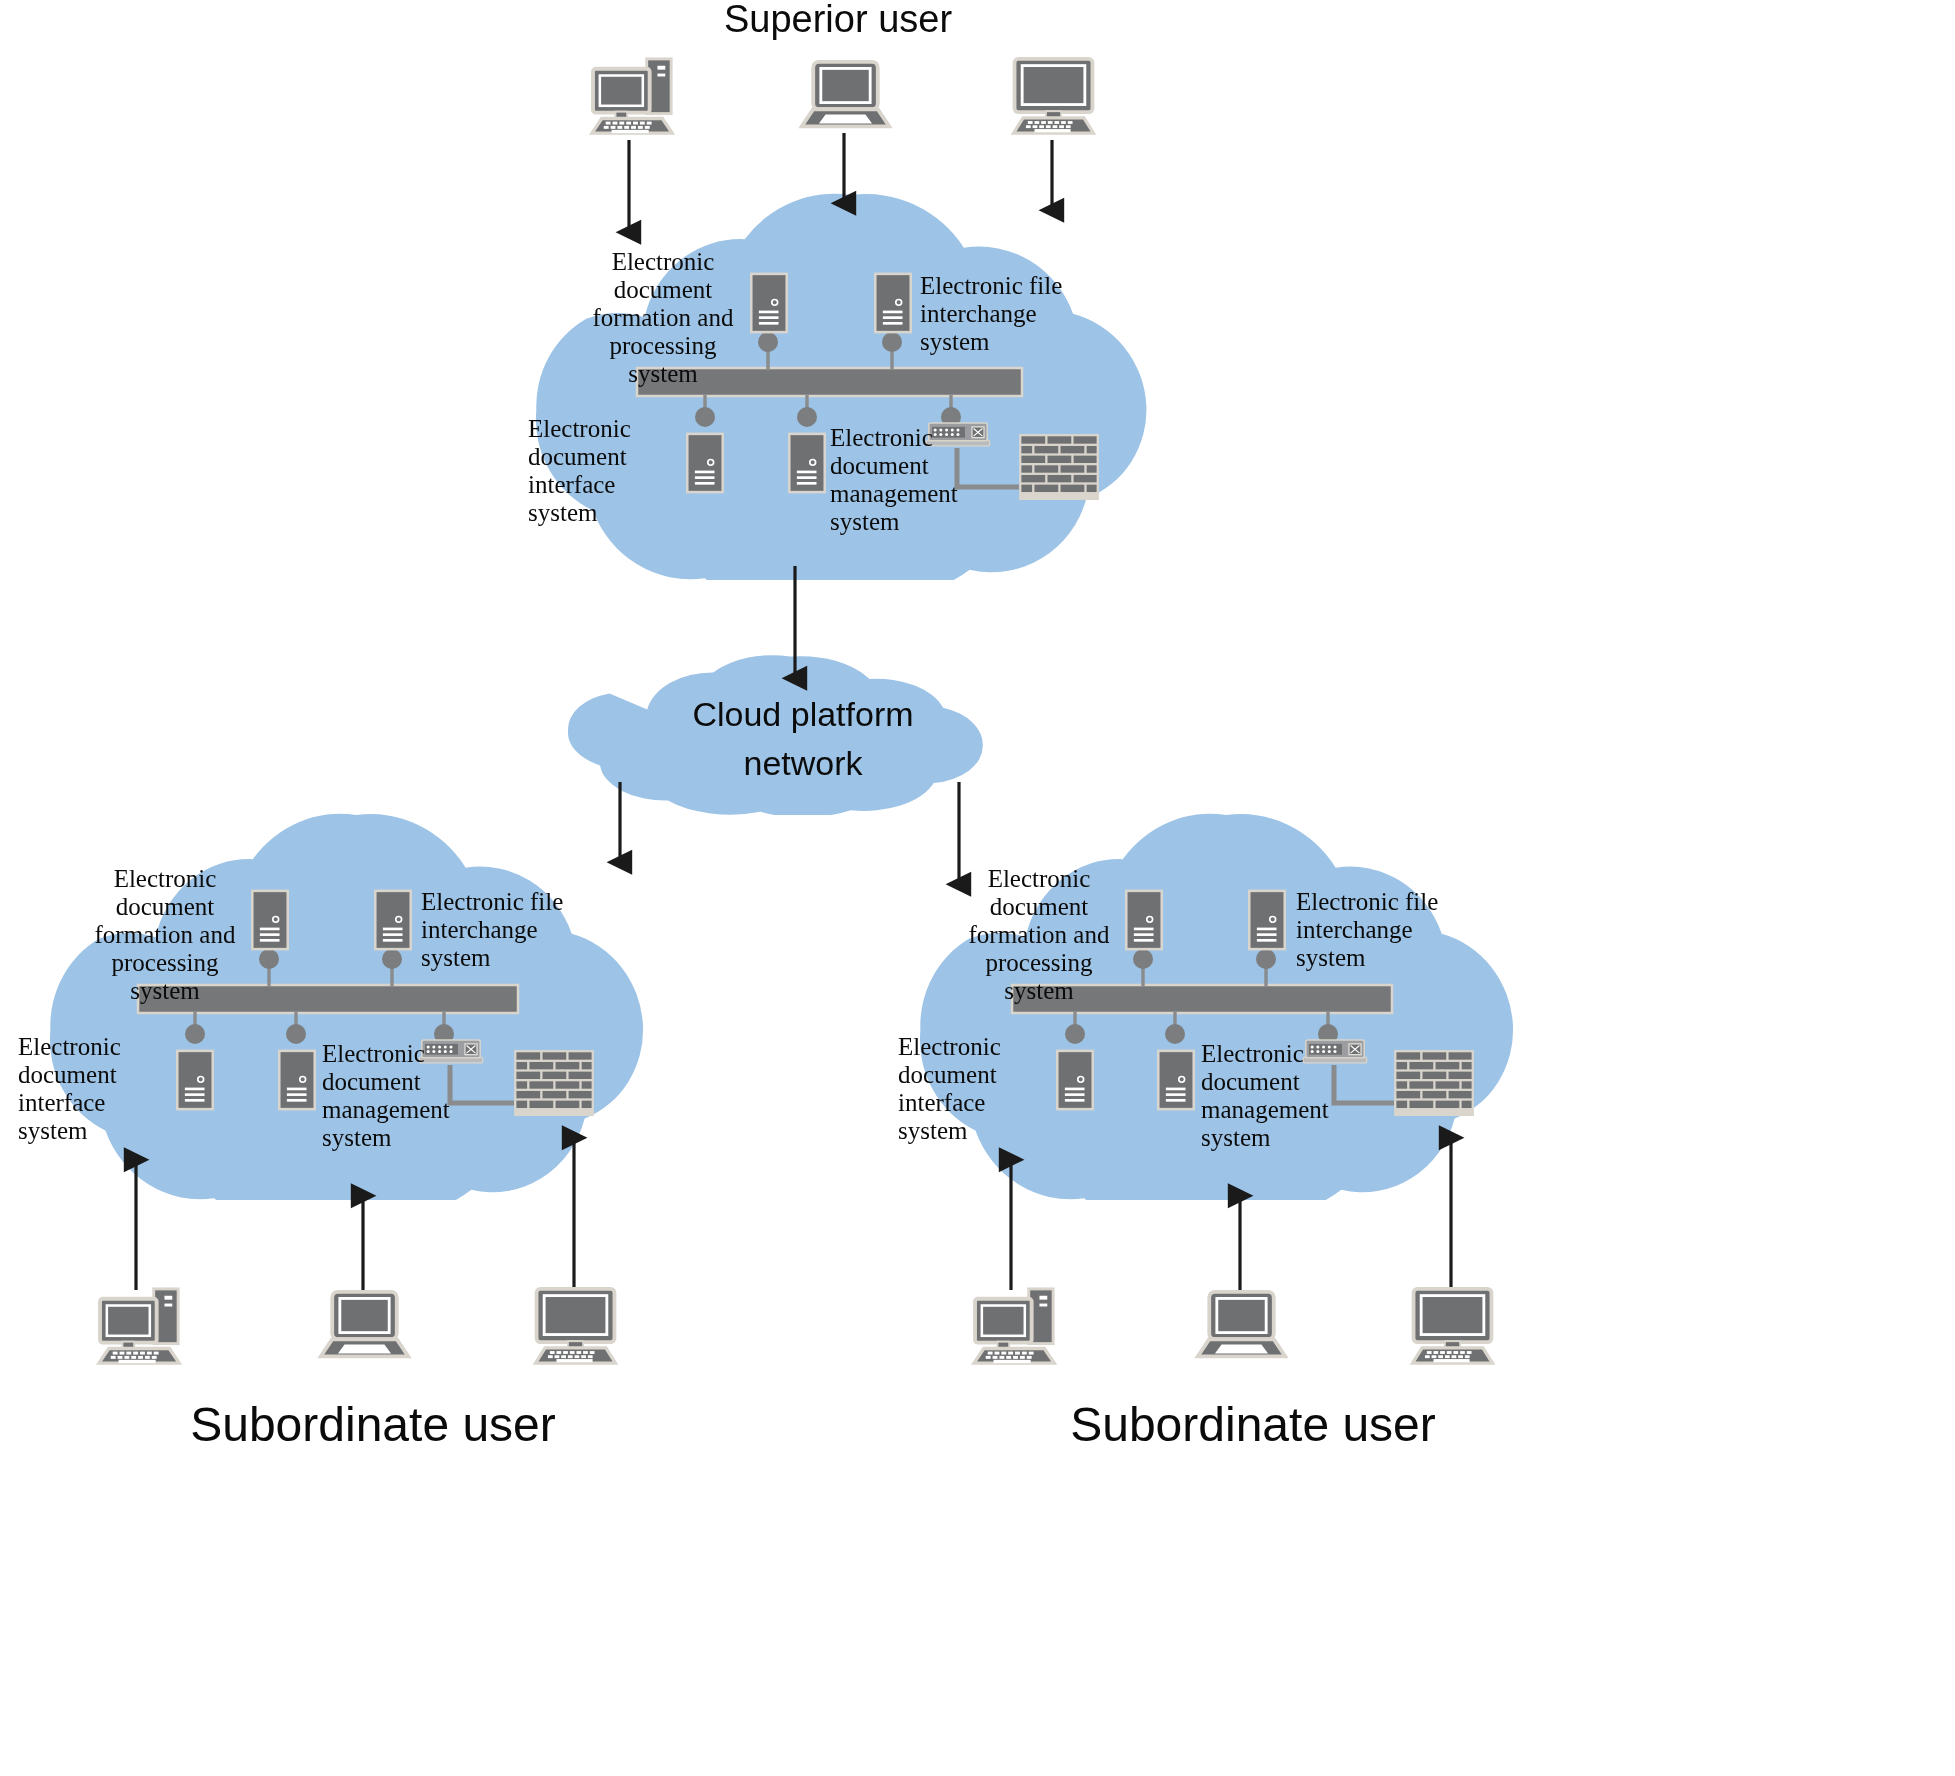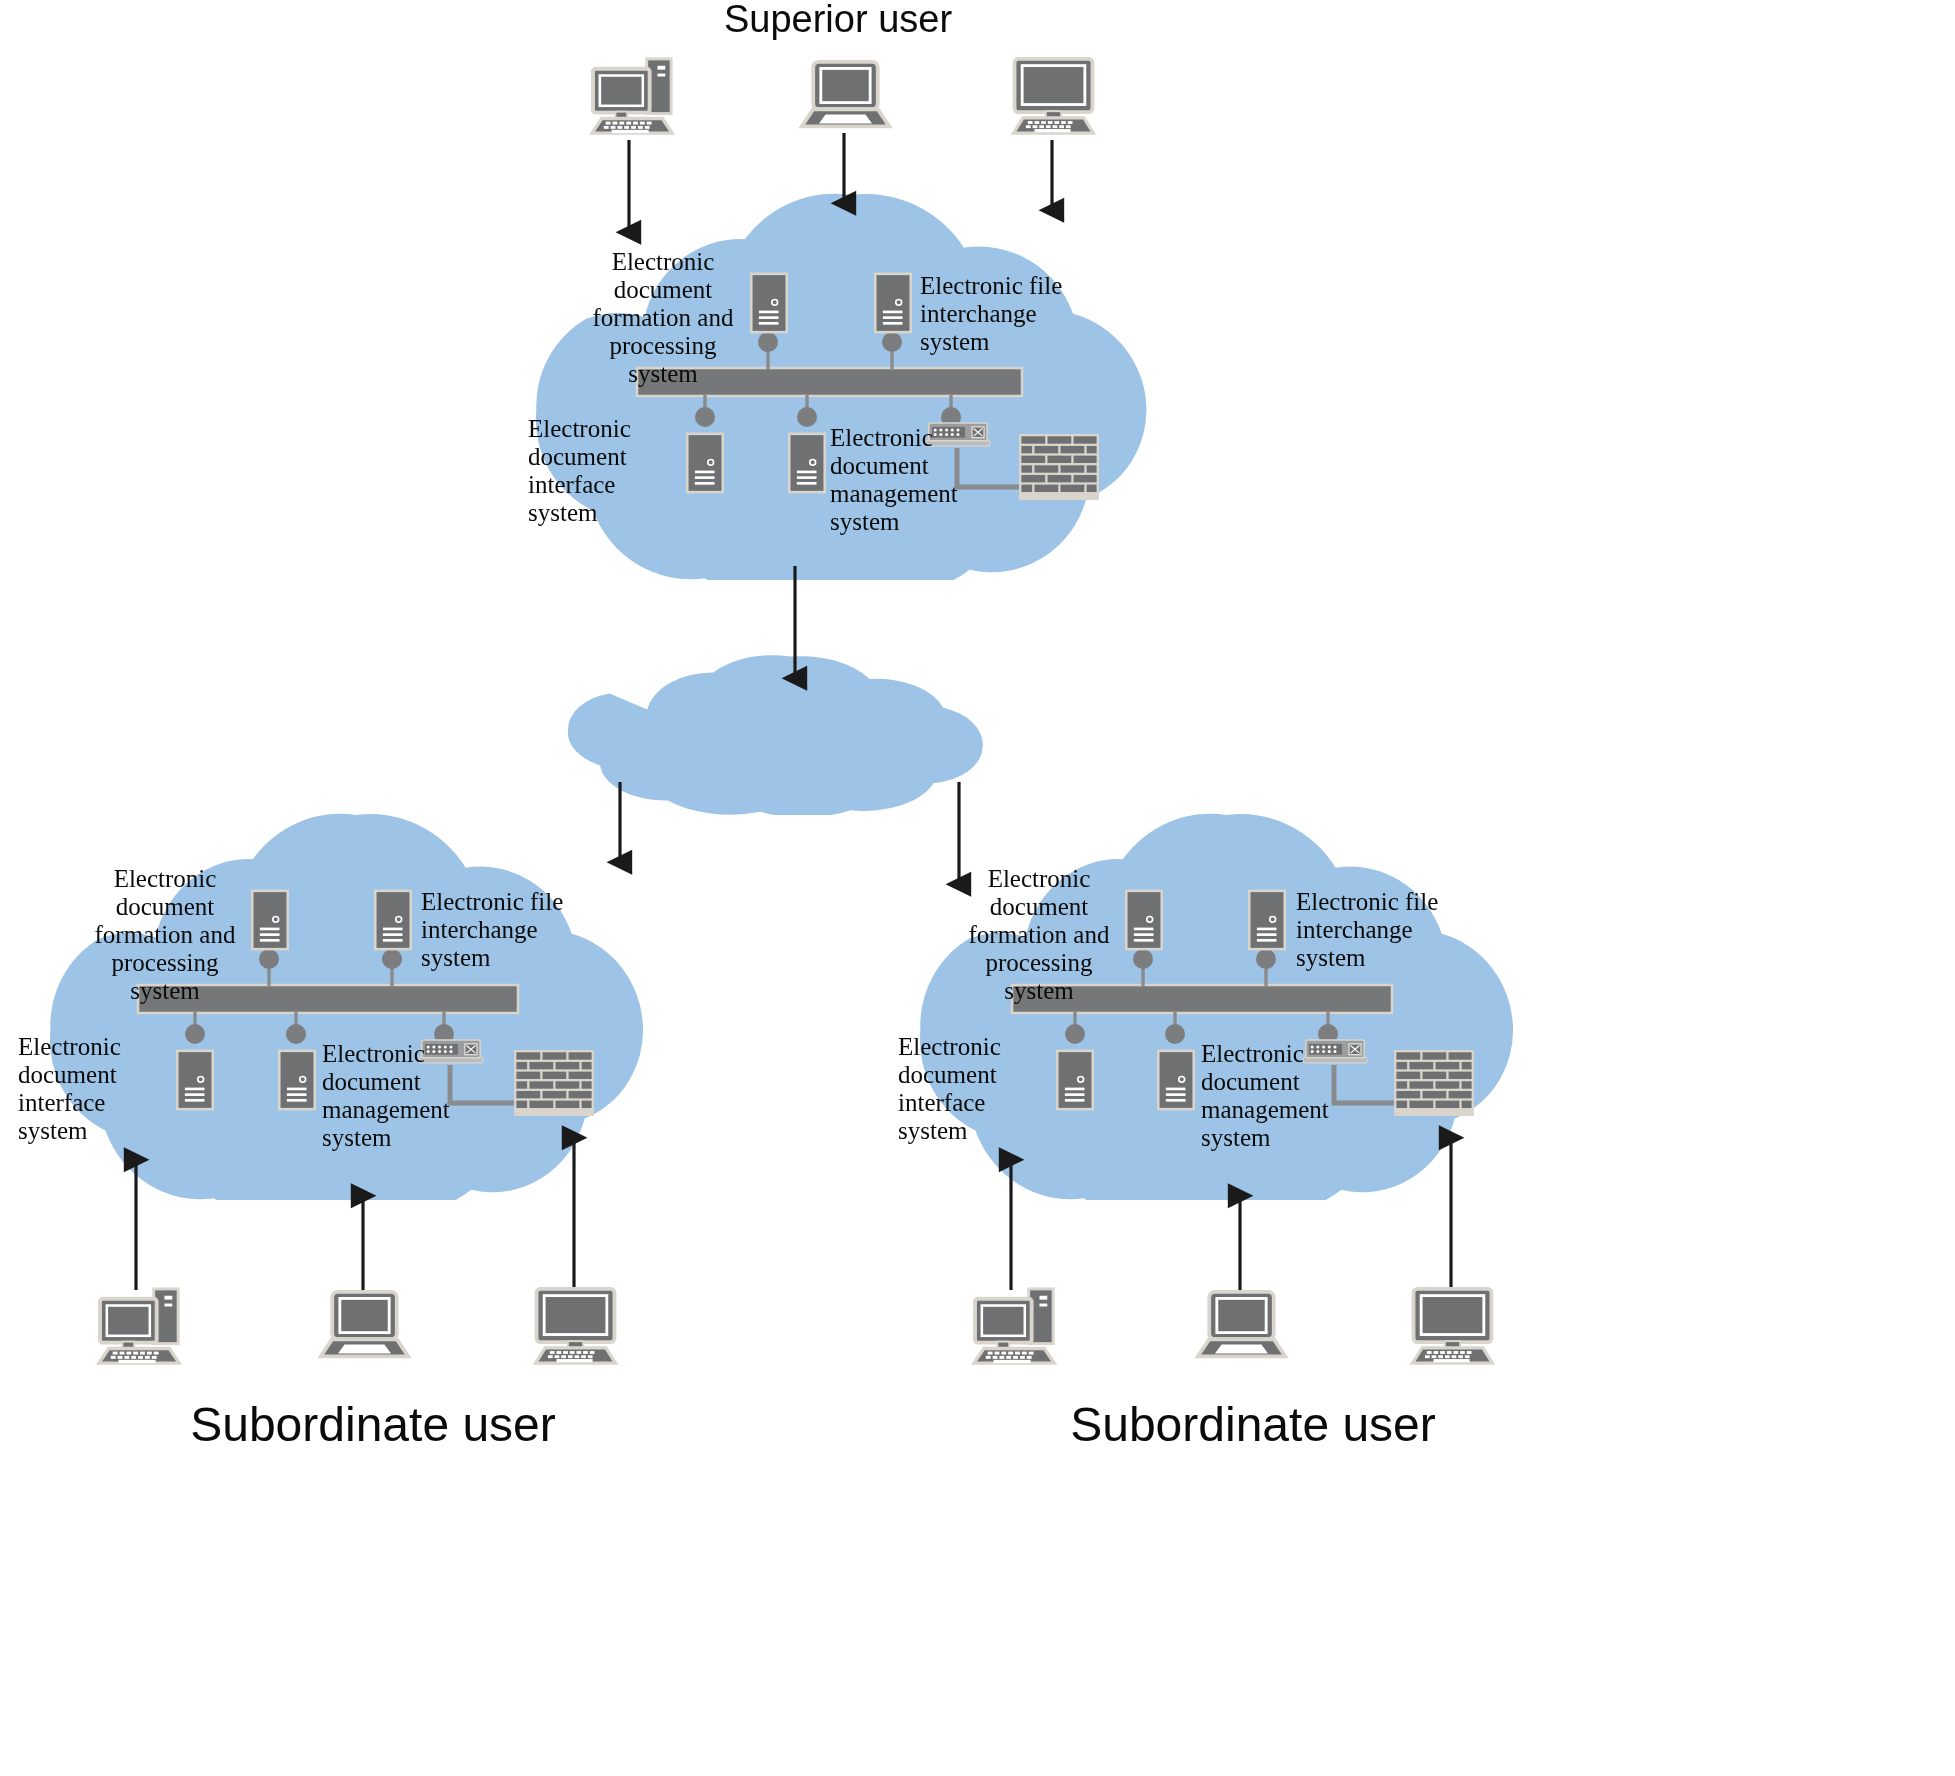--- a/index.html
+++ b/index.html
@@ -321,20 +321,22 @@
 system</div>
 <div class="lbl n-lbl" style="left:520px;top:415px;width:155px;text-align:left;">Electronic
 document
 interface
 system</div>
 <div class="lbl n-lbl" style="left:822px;top:424px;width:175px;text-align:left;">Electronic
 document
 management
 system</div>
 
+<div class="lbl sans t-cloudnet" style="left:600px;top:690px;width:390px;">Cloud platform
+network</div>
 
 <div class="lbl n-lbl" style="left:62px;top:865px;width:190px;">Electronic
 document
 formation and
 processing
 system</div>
 <div class="lbl n-lbl" style="left:413px;top:888px;width:205px;text-align:left;">Electronic file
 interchange
 system</div>
 <div class="lbl n-lbl" style="left:10px;top:1033px;width:155px;text-align:left;">Electronic

